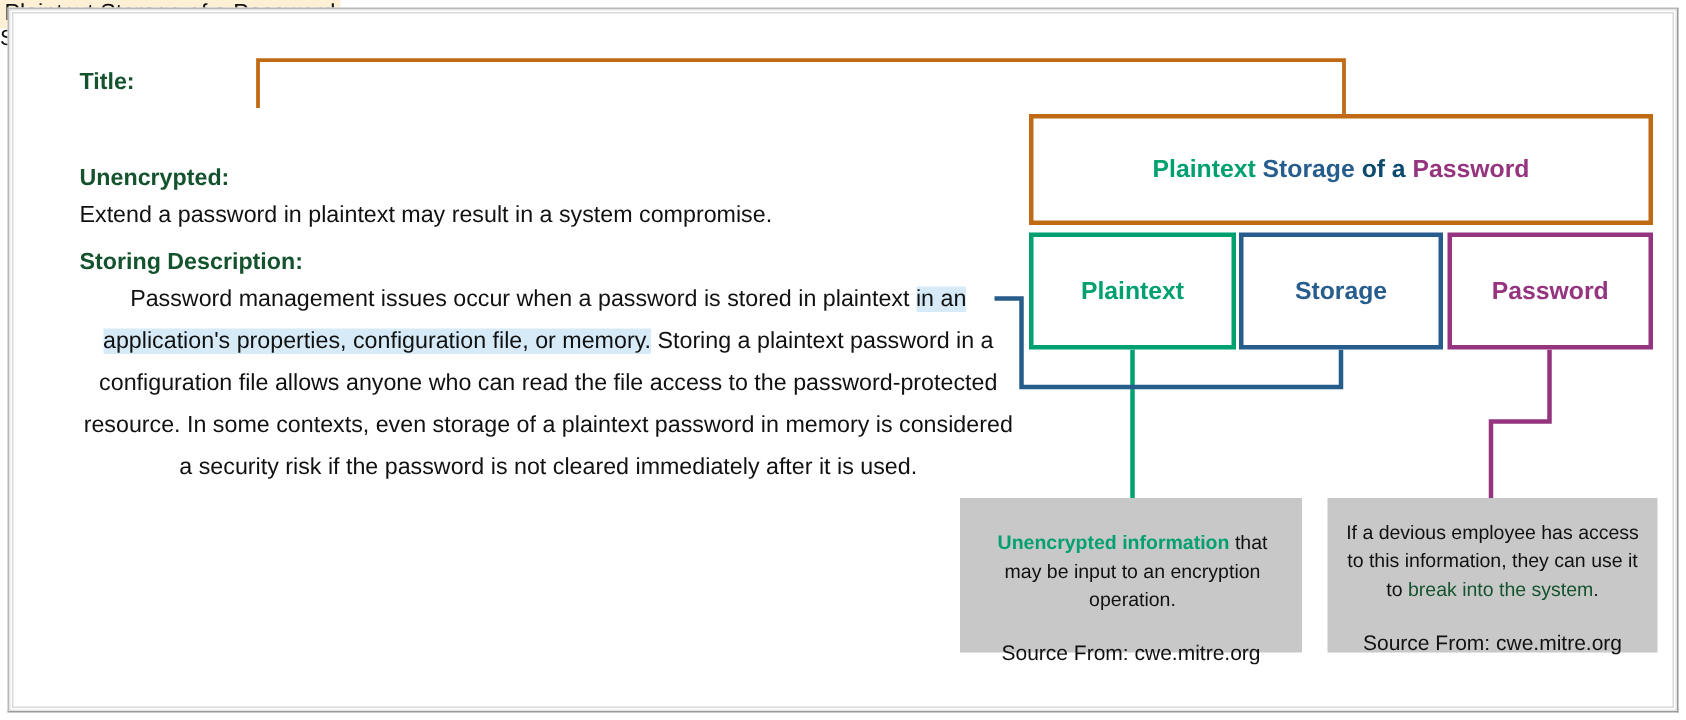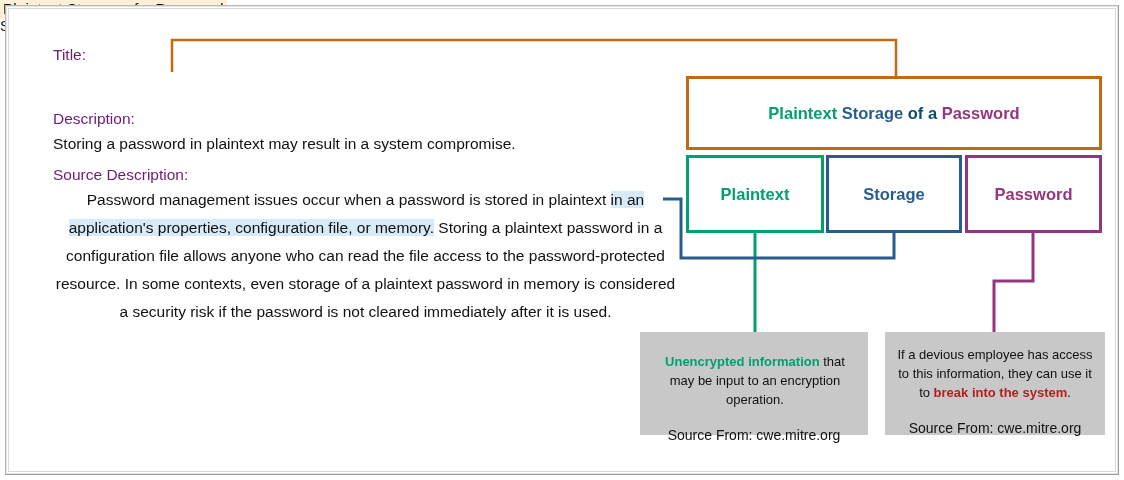--- a/index.html
+++ b/index.html
@@ -33,22 +33,22 @@
     width:1108px; height:464px;
     box-sizing:border-box;
     border:1px solid #d9d9d9;
     background:#ffffff;
   }
 
   
   .lbl{
     position:absolute;
     font-size:15.5px;
-    font-weight:normal;
-    color:#701a75;
+    font-weight:bold;
+    color:#14532d;
     white-space:nowrap;
     letter-spacing:0px;
   }
   .body-text{
     position:absolute;
     font-size:15.5px;
     color:#111111;
     line-height:28px;
   }
   .hl-title{
@@ -116,21 +116,21 @@
     line-height:19px;
   }
   #note-left{ left:640px; top:332px; width:228px; height:103px; }
   #note-right{ left:885px; top:332px; width:220px; height:103px; }
   .gbox .para{ padding:0 10px; }
   #note-left .para{ margin-top:20px;padding-left:12px; }
   #note-right .para{ margin-top:13px; }
   .gbox .src{ margin-top:17px; font-size:14px; }
   #note-right .src{ margin-top:17px; }
   .g-teal{ color:#00a070; font-weight:bold; }
-  .g-purple{ color:#b91c1c; font-weight:bold; }
+  .g-purple{ color:#14532d; font-weight:normal; }
 
   
   #wires{
     position:absolute;
     left:0; top:0;
     width:1124px; height:480px;
     pointer-events:none;
   }
 </style>
 </head>
@@ -150,25 +150,25 @@
 
     <path d="M 1033,233 L 1033,281 L 994,281 L 994,332" fill="none" stroke="#96357f" stroke-width="3"></path>
   </svg>
 
   <div class="lbl" id="title-label">Title:</div>
 
   <div id="title-value">
     <span class="hl-title">Plaintext Storage of a Password</span>
   </div>
 
-  <div class="lbl" id="desc-label">Description:</div>
+  <div class="lbl" id="desc-label">Unencrypted:</div>
 
-  <div class="body-text" id="desc-value">Storing a password in plaintext may result in a system compromise.</div>
+  <div class="body-text" id="desc-value">Extend a password in plaintext may result in a system compromise.</div>
 
-  <div class="lbl" id="ext-label">Source Description:</div>
+  <div class="lbl" id="ext-label">Storing Description:</div>
 
   <div class="body-text" id="ext-value"><span>Password management issues occur when a password is stored in plaintext </span><span class="hl-blue">in an application's properties, configuration file, or memory.</span><span> Storing a plaintext password in a configuration file allows anyone who can read the file access to the password-protected resource. In some contexts, even storage of a plaintext password in memory is considered a security risk if the password is not cleared immediately after it is used.</span></div>
 
   <div id="source-bottom">Source: cwe.mitre.org</div>
 
   <div class="dbox" id="box-title">
     <div><span class="w-plain">Plaintext</span><span> </span><span class="w-stor">Storage</span><span class="w-black"> of a </span><span class="w-pass">Password</span></div>
   </div>
 
   <div class="dbox" id="box-plaintext">

